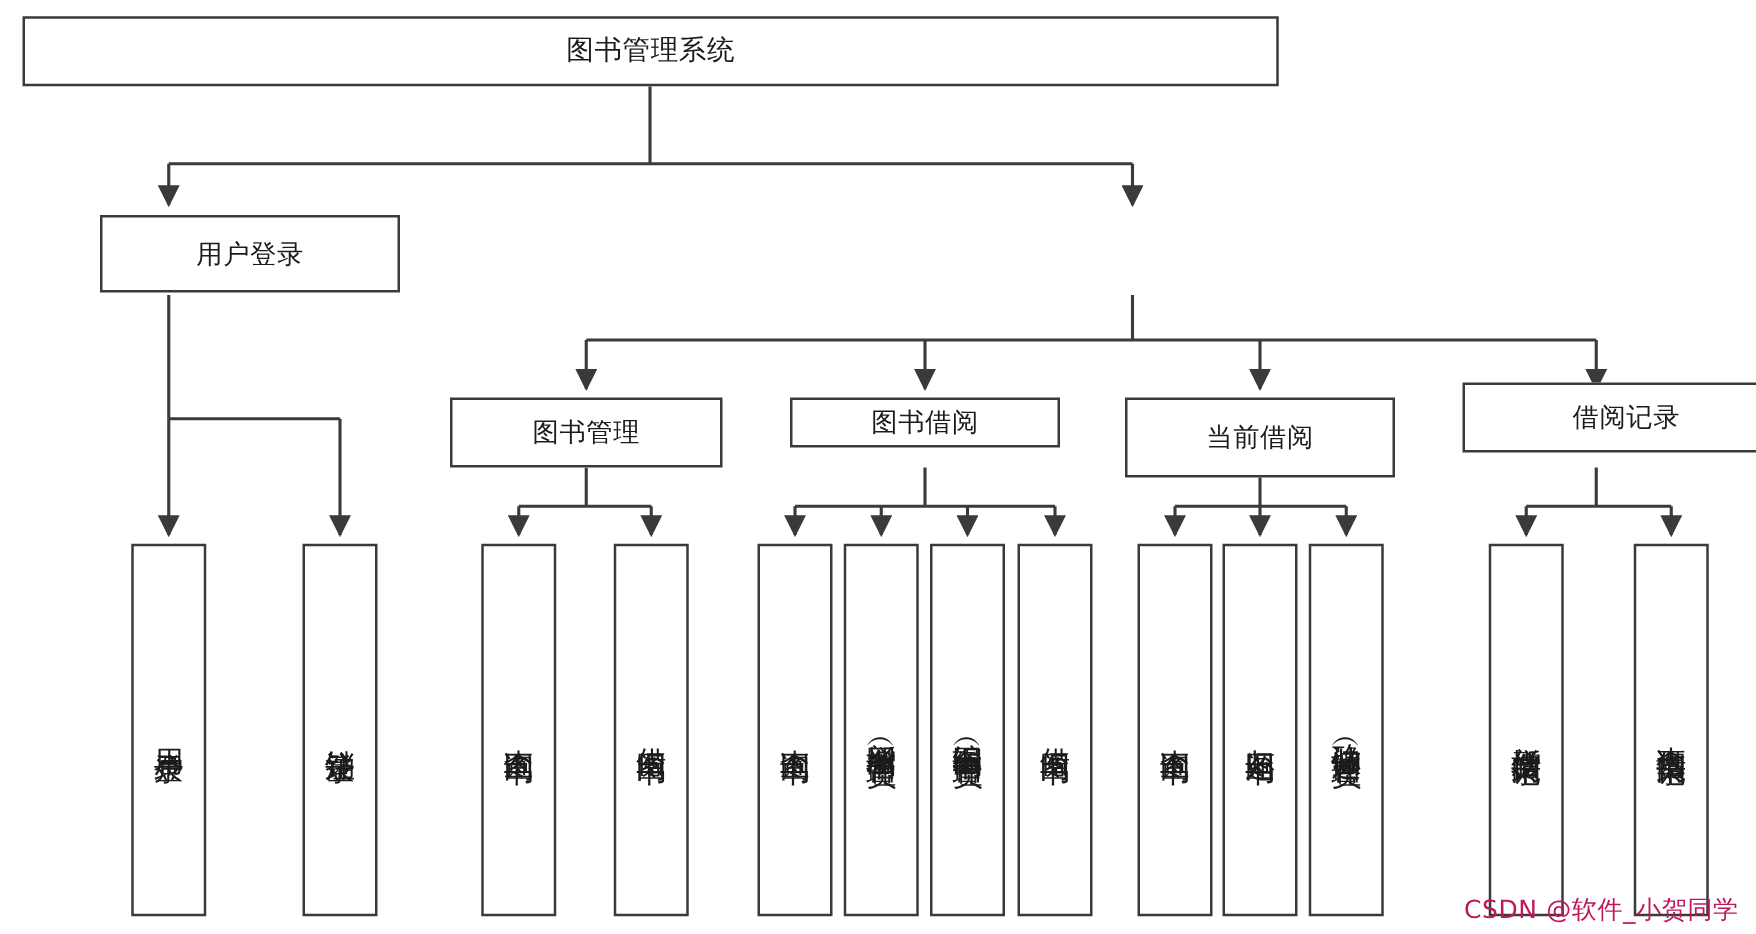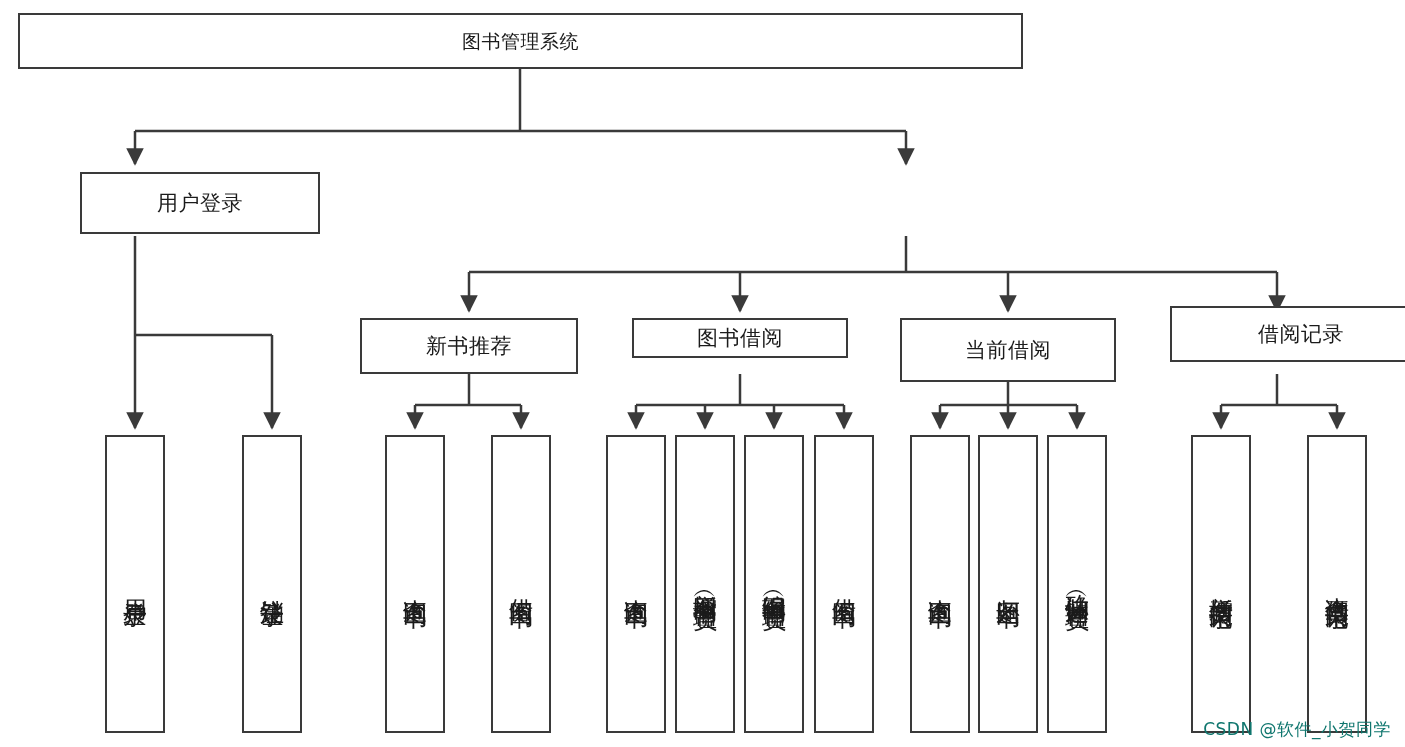--- a/index.html
+++ b/index.html
@@ -41,21 +41,21 @@
     line-height: 1.18;
     letter-spacing: 0.5px;
     white-space: pre;
   }
   
   .node.horiz .node-label {
     font-size: 21px;
     text-align: center;
   }
   #node-root .node-label {
-    font-size: 19px;
+    font-size: 22px;
     text-align: center;
   }
   
   .node.vert {
     align-items: center;
     justify-content: center;
     padding: 4px 0;
   }
   .node.vert .node-label {
     writing-mode: vertical-rl;
@@ -63,22 +63,22 @@
     font-size: 24px;
     line-height: 1.0;
     letter-spacing: 2px;
     text-align: center;
     max-height: 100%;
   }
   #watermark {
     position: absolute;
     right: 14px;
     bottom: 6px;
-    font-size: 17px;
-    color: #0f766e;
+    font-size: 20px;
+    color: #be185d;
     white-space: nowrap;
     letter-spacing: 0.5px;
     font-family: "DejaVu Sans", "Liberation Sans", sans-serif;
   }
 </style>
 </head>
 <body>
 
 <div id="diagram-root">
 
@@ -137,21 +137,21 @@
   <div class="node horiz" id="node-root" style="left:18px; top:13px; width:1005px; height:56px;">
     <span class="node-label">图书管理系统</span>
   </div>
 
   <div class="node horiz" id="node-user-login" style="left:80px; top:172px; width:240px; height:62px;">
     <span class="node-label">用户登录</span>
   </div>
 
 
   <div class="node horiz" id="node-new-book-recommend" style="left:360px; top:318px; width:218px; height:56px;">
-    <span class="node-label">新书推荐</span>
+    <span class="node-label">图书管理</span>
   </div>
 
   <div class="node horiz" id="node-book-borrow" style="left:632px; top:318px; width:216px; height:40px;">
     <span class="node-label">图书借阅</span>
   </div>
 
   <div class="node horiz" id="node-current-borrow" style="left:900px; top:318px; width:216px; height:64px;">
     <span class="node-label">当前借阅</span>
   </div>
 

